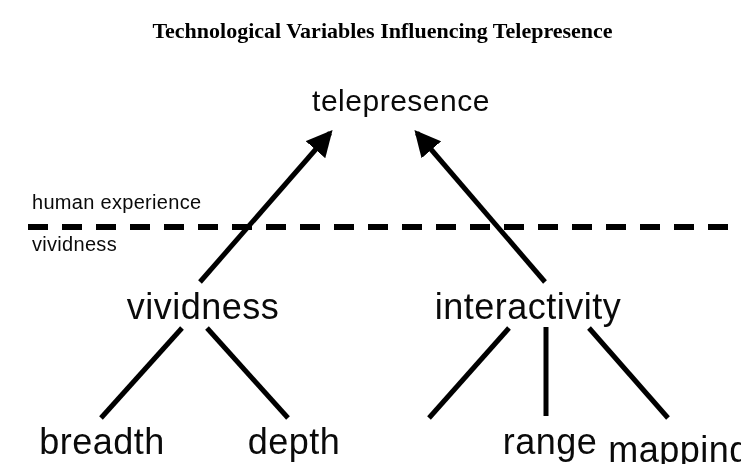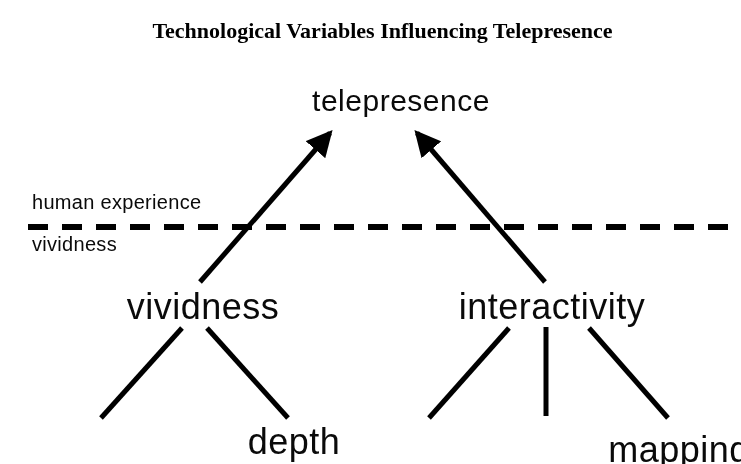--- a/index.html
+++ b/index.html
@@ -48,18 +48,20 @@
     <line x1="546" y1="327" x2="546" y2="416" stroke="#000" stroke-width="5"></line>
     <line x1="589" y1="328" x2="668" y2="418" stroke="#000" stroke-width="5"></line>
   </svg>
 
   <span class="node node-root" style="left:385px;top:86px">telepresence</span>
 
   <span class="side-label" style="top:192px">human experience</span>
   <span class="side-label" style="top:234px">vividness</span>
 
   <span class="node" style="left:203px;top:289px">vividness</span>
-  <span class="node" style="left:552px;top:289px">interactivity</span>
+  <span class="node" style="left:528px;top:289px">interactivity</span>
 
+  <span class="node" style="left:102px;top:424px">breadth</span>
   <span class="node" style="left:294px;top:424px">depth</span>
+  <span class="node" style="left:550px;top:424px">range</span>
   <span class="node" style="left:679px;top:432px">mapping</span>
 
 </div>
 
 </body></html>

